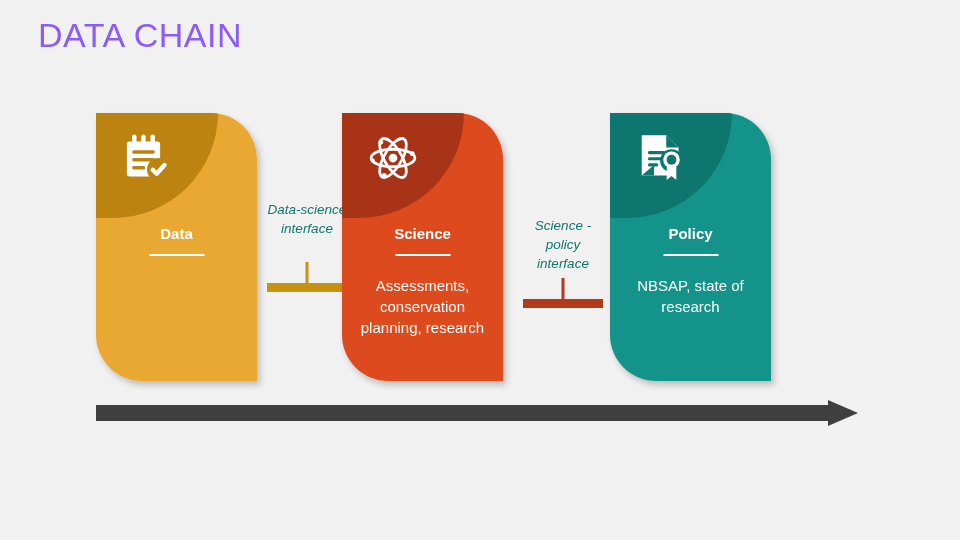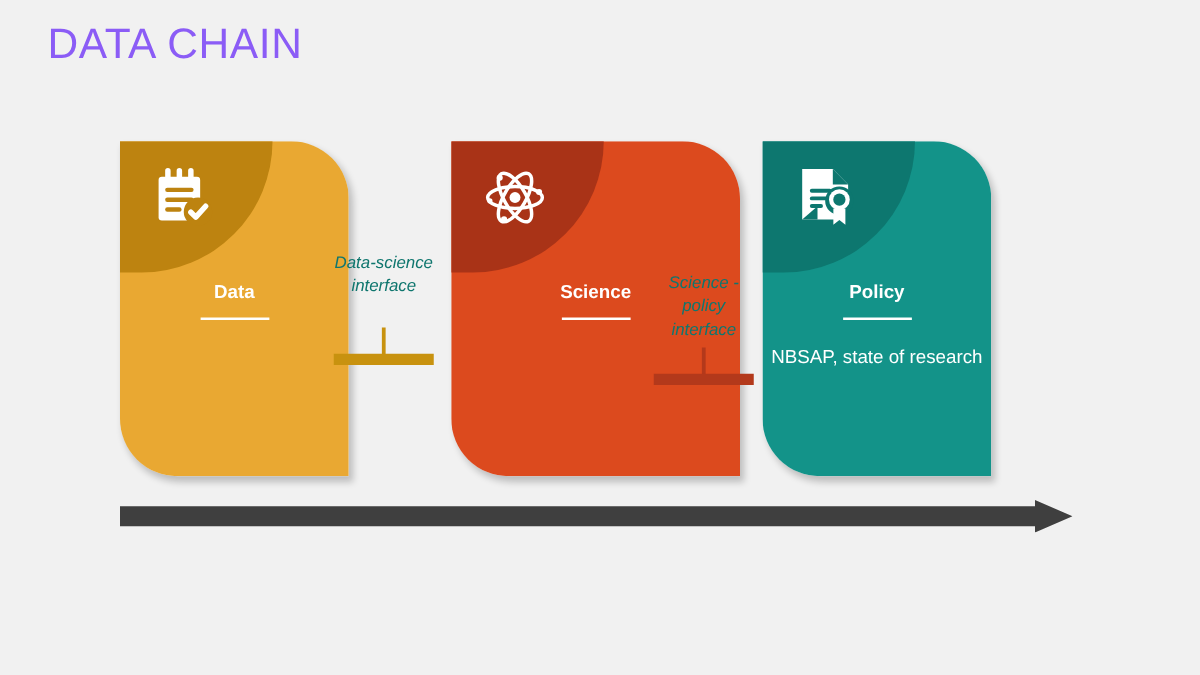--- a/index.html
+++ b/index.html
@@ -31,21 +31,21 @@
     font-weight: normal;
     letter-spacing: 0.5px;
     color: #8b5cf6;
     white-space: nowrap;
   }
 
   
   .card {
     position: absolute;
     top: 113px;
-    width: 183px;
+    width: 161px;
     height: 268px;
     border-radius: 0 46px 0 46px;
     overflow: hidden;
     box-shadow: 3px 4px 6px rgba(0,0,0,0.22);
   }
   .card-bg {
     position: absolute;
     inset: 0;
   }
   
@@ -90,21 +90,21 @@
     left: 6px;
     right: 6px;
     top: 162px;
     text-align: center;
     color: #ffffff;
     font-size: 15px;
     line-height: 21px;
   }
 
   #card-data    { left: 96px; }
-  #card-science { left: 361px; padding-left: 48px; }
+  #card-science { left: 342px; }
   #card-policy  { left: 610px; }
 
   
   .connector {
     position: absolute;
     top: 200px;
     width: 84px;
     text-align: center;
   }
   .connector-label {
@@ -193,20 +193,21 @@
         </g>
         <circle cx="32" cy="32" r="5" fill="#ffffff"></circle>
         <circle cx="54" cy="27" r="2.8" fill="#ffffff"></circle>
         <circle cx="18" cy="14" r="2.8" fill="#ffffff"></circle>
         <circle cx="22" cy="52" r="2.8" fill="#ffffff"></circle>
         <circle cx="9" cy="35" r="2.4" fill="#ffffff"></circle>
       </svg>
     </div>
     <div class="card-title">Science</div>
     <div class="card-rule"></div>
+    <div class="card-body">Assessments, conservation planning, research</div>
   </div>
 
   <div class="connector" id="conn-science-policy">
     <div class="connector-label">Science - policy interface</div>
     <div class="connector-stem" style="background:#b3391b"></div>
     <div class="connector-bar" style="background:#b3391b"></div>
   </div>
 
   <div class="card" id="card-policy">
     <div class="card-bg" style="background:#139389"></div>

